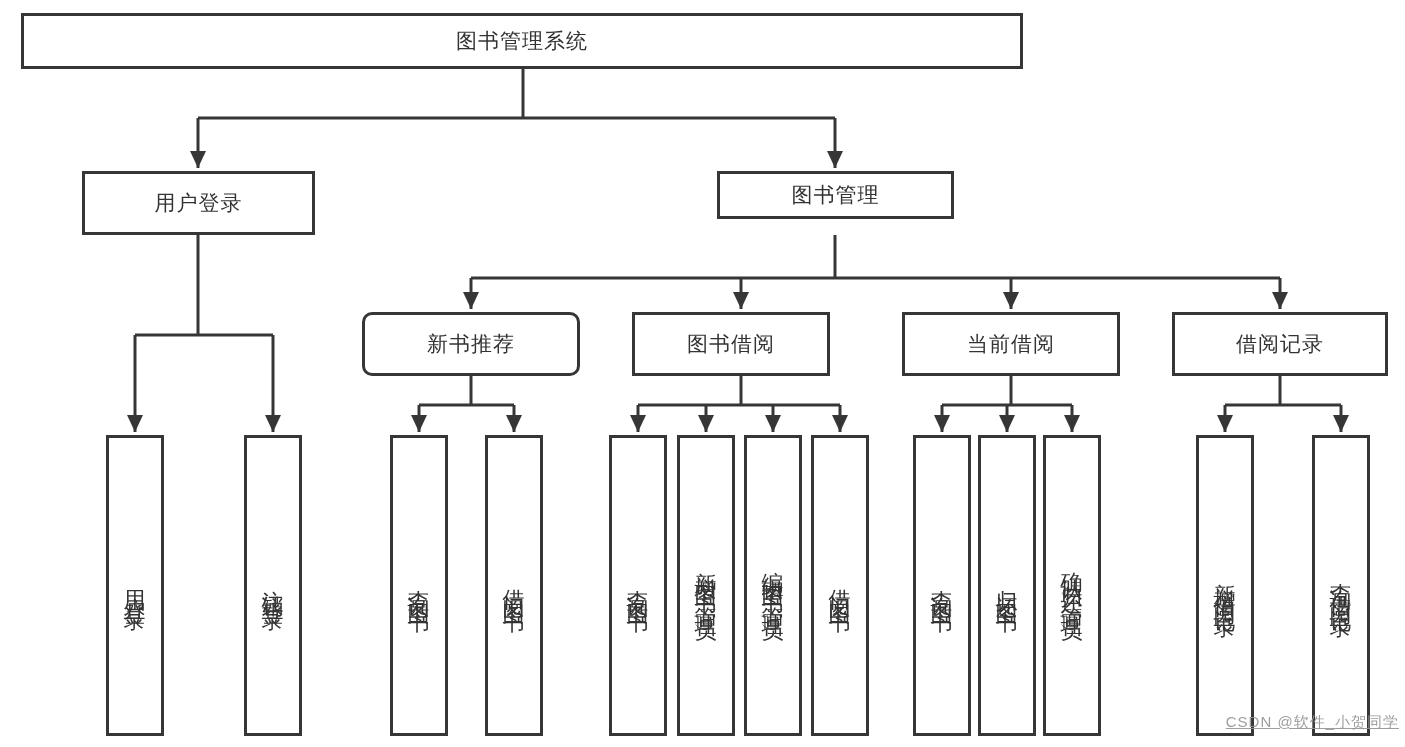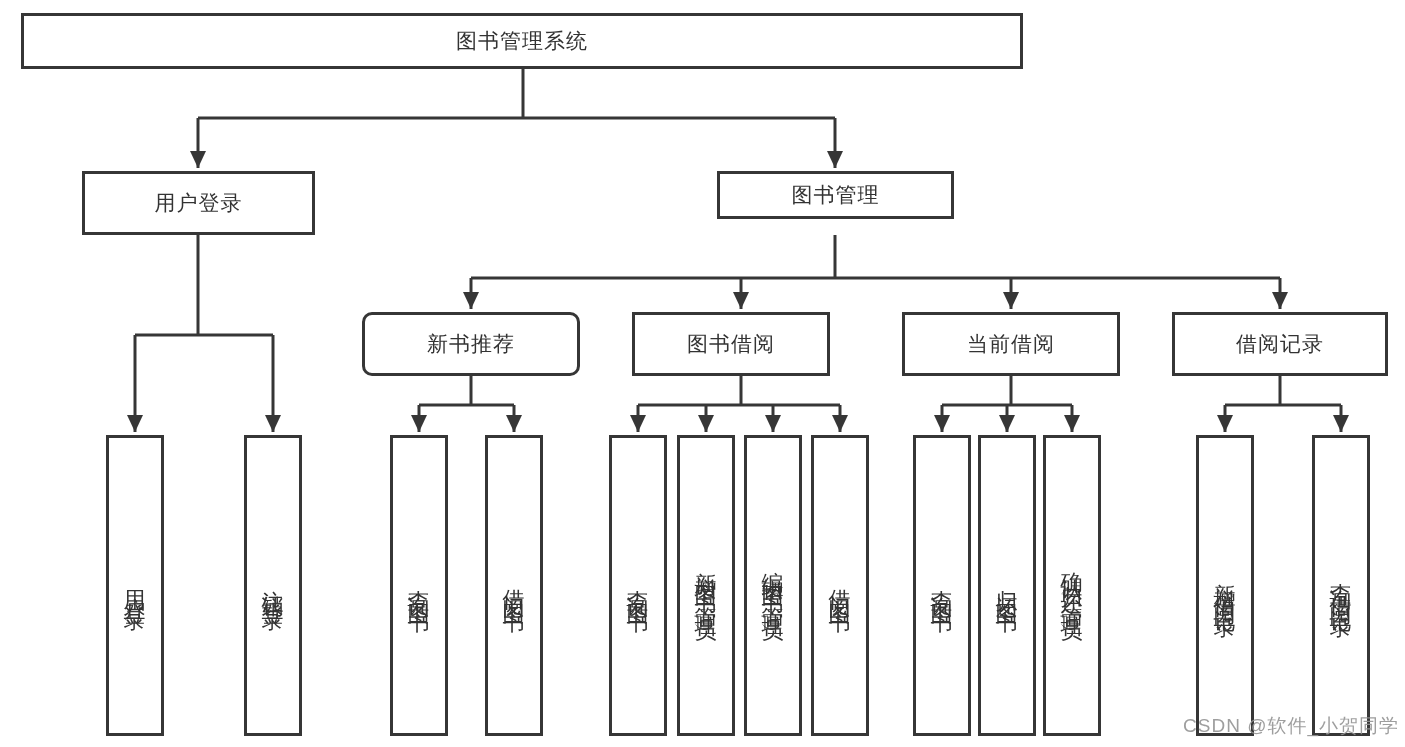--- a/index.html
+++ b/index.html
@@ -65,25 +65,26 @@
   .l-8  { left: 811px; }
   .l-9  { left: 913px; }
   .l-10 { left: 978px; }
   .l-11 { left: 1043px; }
   .l-12 { left: 1196px; }
   .l-13 { left: 1312px; }
   #watermark {
     position: absolute;
     right: 6px;
     top: 713px;
-    font-size: 19px;
+    font-size: 15px;
     color: rgba(148,148,148,0.9);
     letter-spacing: 1px;
     z-index: 5;
     white-space: nowrap;
+    text-decoration: underline;
   }
 </style>
 </head>
 <body>
 
 <div id="canvas">
 
   <svg id="connectors" width="1405" height="747" viewBox="0 0 1405 747" xmlns="http://www.w3.org/2000/svg">
     <defs>
       <marker id="arw" markerUnits="userSpaceOnUse" markerWidth="22" markerHeight="20" refX="17" refY="9" orient="auto">

